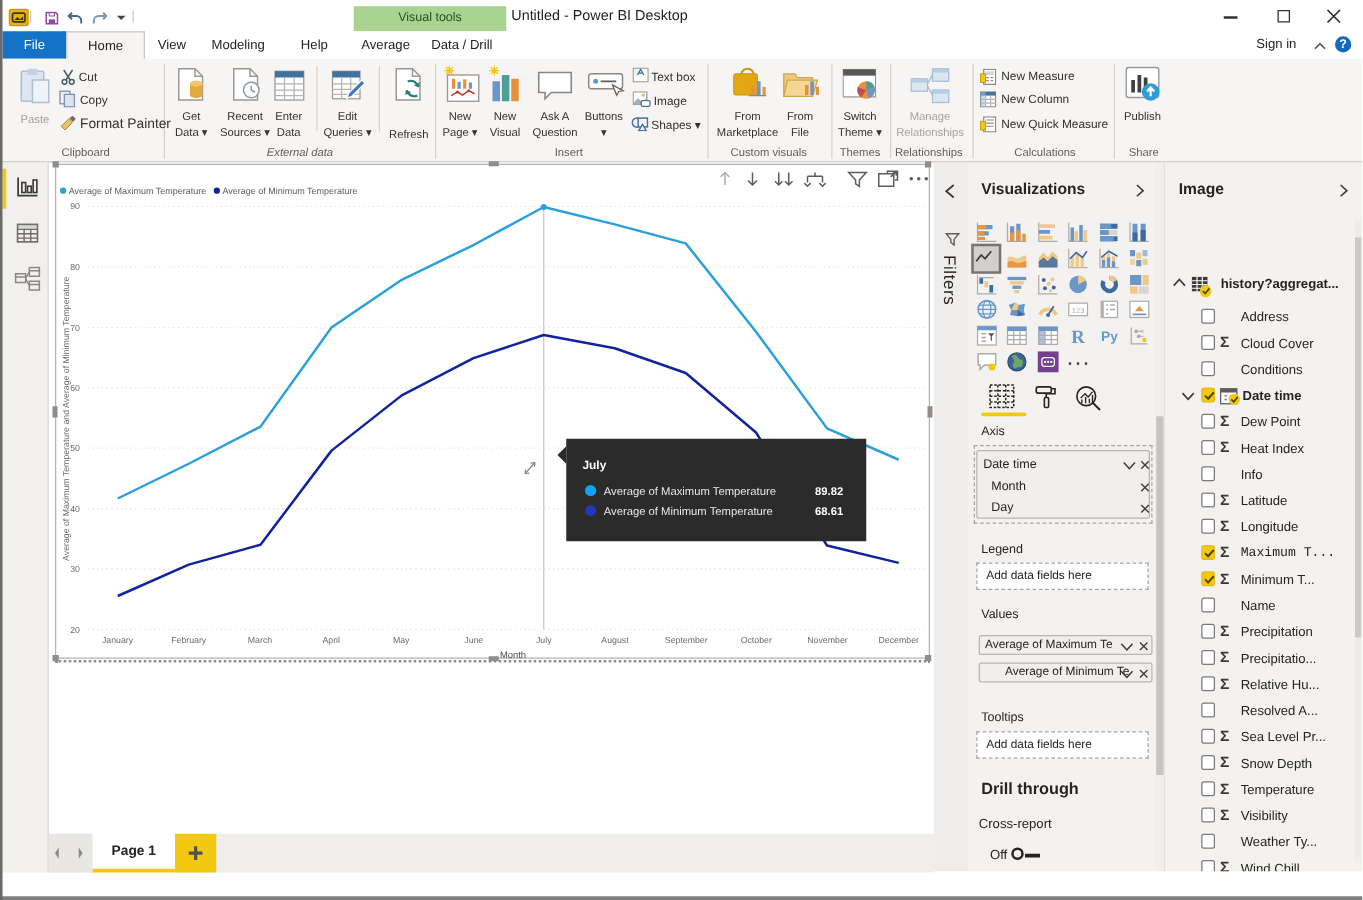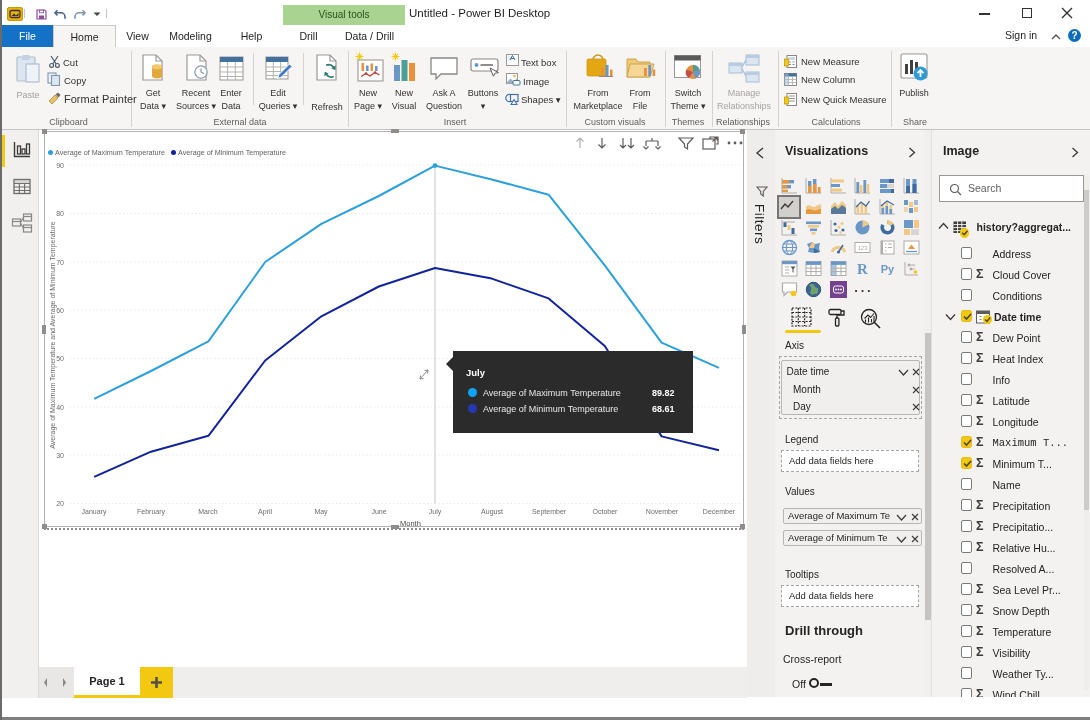--- a/index.html
+++ b/index.html
@@ -54,37 +54,37 @@
   <svg class="abs" style="left:1061px;top:7px;" width="12" height="12" viewBox="0 0 12 12">
       <path d="M1 1 L11 11 M11 1 L1 11" stroke="#333" stroke-width="1.4"></path>
     </svg>
 
   <div class="abs" style="left:0;top:25px;width:1090px;height:22px;background:#fff;"></div>
   <div class="tab" style="left:2px;width:51px;background:#1372c6;color:#fff;">File</div>
   <div class="tab" style="left:53px;width:63px;background:#f6f5f3;border:1px solid #cbc9c7;border-bottom:none;">Home</div>
   <div class="tab" style="left:116px;width:43px;">View</div>
   <div class="tab" style="left:159px;width:63px;">Modeling</div>
   <div class="tab" style="left:228px;width:47px;">Help</div>
-  <div class="tab" style="left:283px;width:51px;">Drill</div>
+  <div class="tab" style="left:283px;width:51px;">Average</div>
   <div class="tab" style="left:334px;width:71px;">Data / Drill</div>
 
   <div class="abs" id="ribbon" style="left:0;top:47px;width:1090px;height:83px;background:#f6f5f3;border-bottom:1px solid #c6c4c2;">
 
     <div class="sep" style="left:131px;top:4px;height:76px;"></div>
     <div class="sep" style="left:253px;top:6px;height:52px;"></div>
     <div class="sep" style="left:303px;top:6px;height:52px;"></div>
     <div class="sep" style="left:348px;top:4px;height:76px;"></div>
     <div class="sep" style="left:566px;top:4px;height:76px;"></div>
     <div class="sep" style="left:665px;top:4px;height:76px;"></div>
     <div class="sep" style="left:712px;top:4px;height:76px;"></div>
     <div class="sep" style="left:778px;top:4px;height:76px;"></div>
     <div class="sep" style="left:891px;top:4px;height:76px;"></div>
 
     <div class="glabel" style="left:28.5px;top:70px;width:80px;">Clipboard</div>
-    <div class="glabel" style="left:200px;top:70px;width:80px;">External data</div>
+    <div class="glabel" style="left:200px;top:70px;width:80px;font-style:italic;">External data</div>
     <div class="glabel" style="left:415px;top:70px;width:80px;">Insert</div>
     <div class="glabel" style="left:572px;top:70px;width:86px;">Custom visuals</div>
     <div class="glabel" style="left:648px;top:70px;width:80px;">Themes</div>
     <div class="glabel" style="left:703px;top:70px;width:80px;">Relationships</div>
     <div class="glabel" style="left:796px;top:70px;width:80px;">Calculations</div>
     <div class="glabel" style="left:875px;top:70px;width:80px;">Share</div>
 
     <svg class="abs" style="left:13px;top:7px;" width="30" height="32" viewBox="0 0 30 32">
         <rect x="4" y="3" width="18" height="24" rx="1" fill="#dde6f0" stroke="#aebfd2" stroke-width="1.2"></rect>
         <rect x="9" y="1" width="8" height="5" rx="1" fill="#c3d2e2"></rect>
@@ -729,21 +729,21 @@
     <div class="abs" style="left:6px;top:320px;width:138px;height:22px;background:#fff;border:1px dashed #a8a6a3;font-size:9.5px;color:#252423;line-height:20px;padding-left:7px;">Add data fields here</div>
     <div class="abs" style="left:10px;top:356px;font-size:10px;color:#252423;">Values</div>
     <div class="abs" style="left:8px;top:378px;width:139px;height:16px;background:#f1efed;border:1px solid #b8b6b3;border-radius:2px;font-size:9.5px;color:#252423;line-height:14px;padding-left:4px;">Average of Maximum Te
       <svg class="abs" style="left:112px;top:5px;" width="11" height="7" viewBox="0 0 11 7">
           <path d="M1 1 L5.5 6 L10 1" fill="none" stroke="#3b3a39" stroke-width="1.2"></path>
         </svg>
       <svg class="abs" style="left:127px;top:4px;" width="8" height="8" viewBox="0 0 8 8">
           <path d="M1 1 L7 7 M7 1 L1 7" stroke="#3b3a39" stroke-width="1.1"></path>
         </svg>
     </div>
-    <div class="abs" style="left:8px;top:400px;width:139px;height:16px;background:#f1efed;border:1px solid #b8b6b3;border-radius:2px;font-size:9.5px;color:#252423;line-height:14px;padding-left:4px;">Average of Minimum Te
+    <div class="abs" style="left:8px;top:400px;width:139px;height:16px;background:#f1efed;border:1px solid #b8b6b3;border-radius:2px;font-size:9.5px;color:#252423;line-height:14px;padding-left:20px;">Average of Minimum Te
       <svg class="abs" style="left:112px;top:5px;" width="11" height="7" viewBox="0 0 11 7">
           <path d="M1 1 L5.5 6 L10 1" fill="none" stroke="#3b3a39" stroke-width="1.2"></path>
         </svg>
       <svg class="abs" style="left:127px;top:4px;" width="8" height="8" viewBox="0 0 8 8">
           <path d="M1 1 L7 7 M7 1 L1 7" stroke="#3b3a39" stroke-width="1.1"></path>
         </svg>
     </div>
     <div class="abs" style="left:10px;top:439px;font-size:10px;color:#252423;">Tooltips</div>
     <div class="abs" style="left:6px;top:455px;width:138px;height:22px;background:#fff;border:1px dashed #a8a6a3;font-size:9.5px;color:#252423;line-height:20px;padding-left:7px;">Add data fields here</div>
     <div class="abs" style="left:10px;top:493px;font-size:13px;font-weight:bold;color:#252423;">Drill through</div>
@@ -753,27 +753,20 @@
     <div class="abs" style="left:45px;top:552.5px;width:12px;height:3px;background:#252423;"></div>
   </div>
   <div class="abs" id="midscroll" style="left:924px;top:130px;width:7px;height:567px;background:#f0efed;">
     <div class="abs" style="left:0.5px;top:203px;width:6px;height:287px;background:#c6c4c2;"></div>
   </div>
   <div class="abs" id="fieldspanel" style="left:931px;top:130px;width:159px;height:567px;background:#f3f2f0;border-left:1px solid #e2e0de;overflow:hidden;">
     <div class="abs" style="left:11px;top:14px;font-size:12.5px;font-weight:bold;color:#252423;">Image</div>
     <svg class="abs" style="left:139px;top:17px;" width="8" height="11" viewBox="0 0 8 11">
         <path d="M1.5 1 L6.5 5.5 L1.5 10" fill="none" stroke="#3b3a39" stroke-width="1.3"></path>
       </svg>
-    <div class="abs" style="left:7px;top:45px;width:145px;height:27px;background:#fff;border:1px solid #999795;">
-      <svg class="abs" style="left:9px;top:7px;" width="13" height="13" viewBox="0 0 13 13">
-          <circle cx="5.5" cy="5.5" r="4" fill="none" stroke="#5f5d5b" stroke-width="1.2"></circle>
-          <path d="M8.5 8.5 L12 12" stroke="#5f5d5b" stroke-width="1.2"></path>
-        </svg>
-      <div class="abs" style="left:28px;top:6px;font-size:10.5px;color:#605e5c;">Search</div>
-    </div>
     <svg class="abs" style="left:6px;top:92px;" width="11" height="8" viewBox="0 0 11 8">
         <path d="M1 6.5 L5.5 1.5 L10 6.5" fill="none" stroke="#3b3a39" stroke-width="1.3"></path>
       </svg>
     <div class="abs" style="left:20.5px;top:91px;width:20px;height:17px;">
         <svg width="20" height="17" viewBox="0 0 20 17">
           <rect x="0.5" y="0.5" width="12.5" height="11.5" fill="#3b3a39"></rect>
           <path d="M0.5 3.6 h12.5 M0.5 6.6 h12.5 M0.5 9.6 h12.5 M4.6 0.5 v11.5 M8.8 0.5 v11.5" stroke="#fff" stroke-width="0.9"></path>
         </svg>
         <div class="abs" style="left:7px;top:7px;width:9.5px;height:9.5px;background:#f2c811;border-radius:50%;">
           <svg width="9.5" height="9.5" viewBox="0 0 9.5 9.5">

